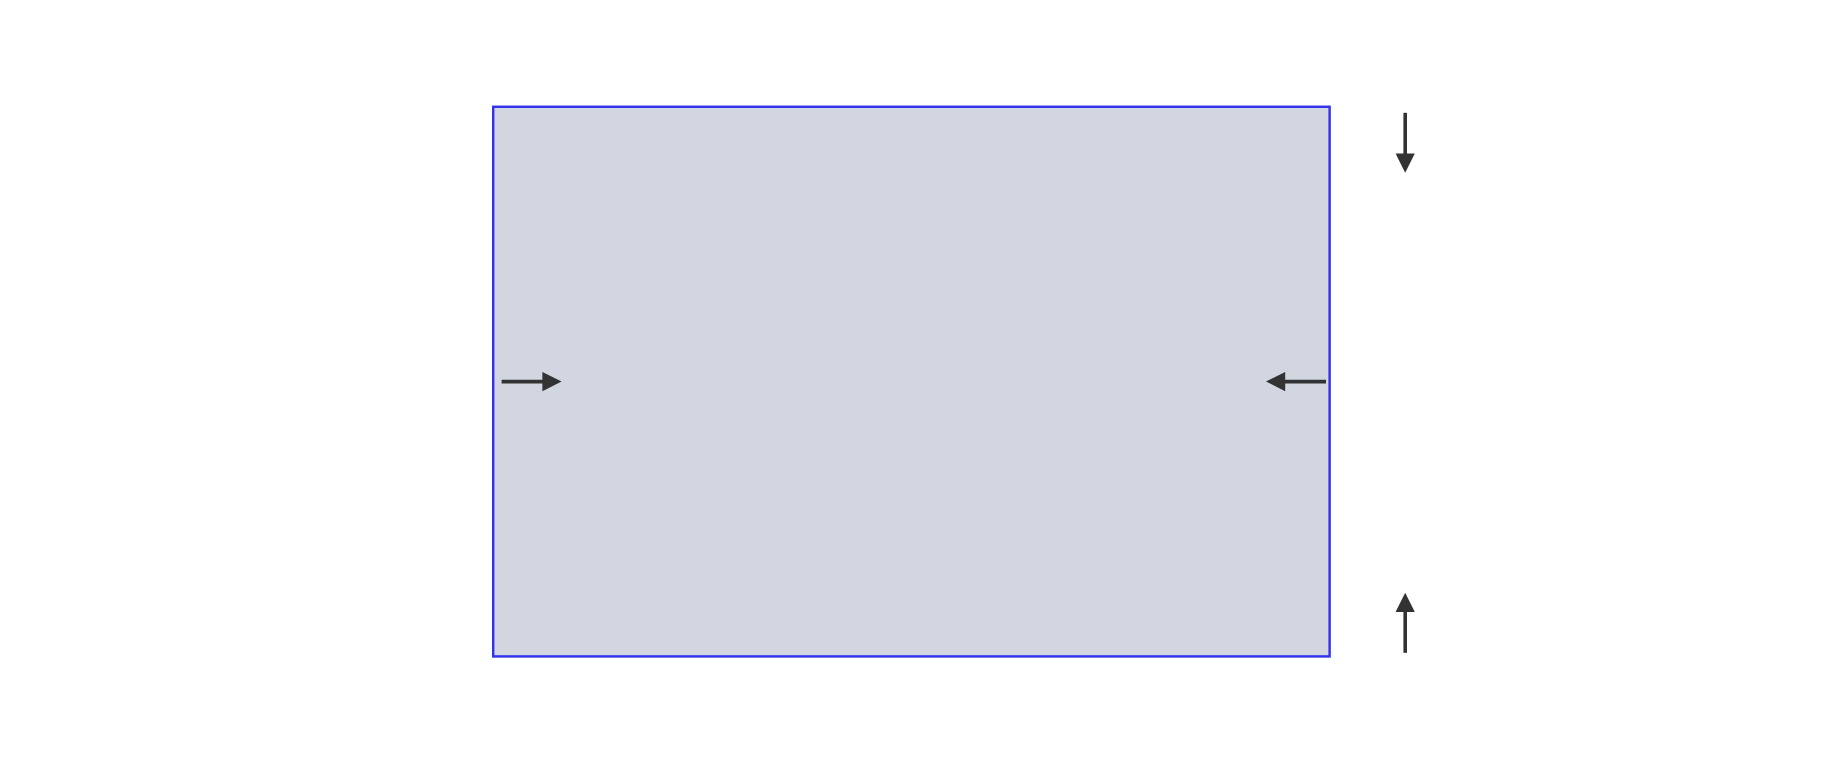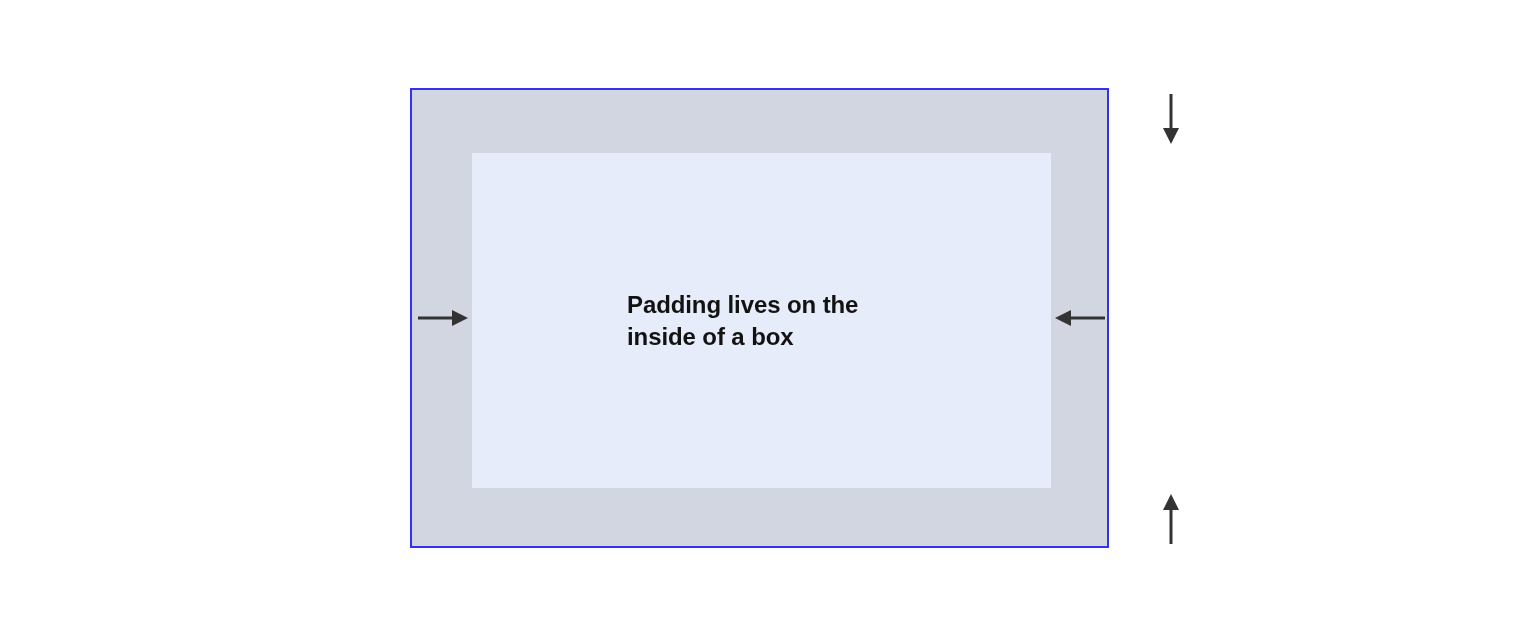--- a/index.html
+++ b/index.html
@@ -87,19 +87,15 @@
     <svg class="arrow arrow-right" viewBox="0 0 56 48">
       <line x1="52" y1="24" x2="14" y2="24" stroke="#333333" stroke-width="3"></line>
       <polygon points="2,24 18,16 18,32" fill="#333333"></polygon>
     </svg>
 
     <svg class="arrow arrow-bottom" viewBox="0 0 48 56">
       <line x1="24" y1="52" x2="24" y2="14" stroke="#333333" stroke-width="3"></line>
       <polygon points="24,2 16,18 32,18" fill="#333333"></polygon>
     </svg>
 
-    <div class="content-box">
-      <p class="content-label">Padding lives on the
-inside of a box</p>
-    </div>
 
   </div>
 </div>
 
 </body></html>

